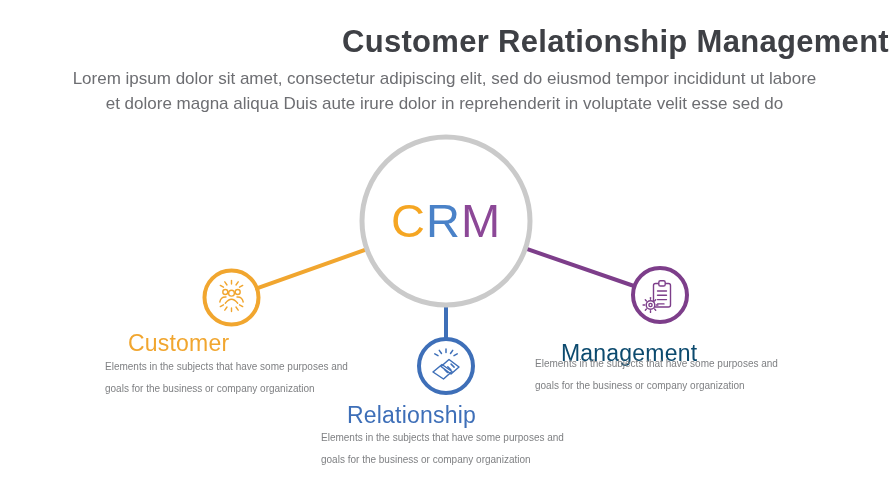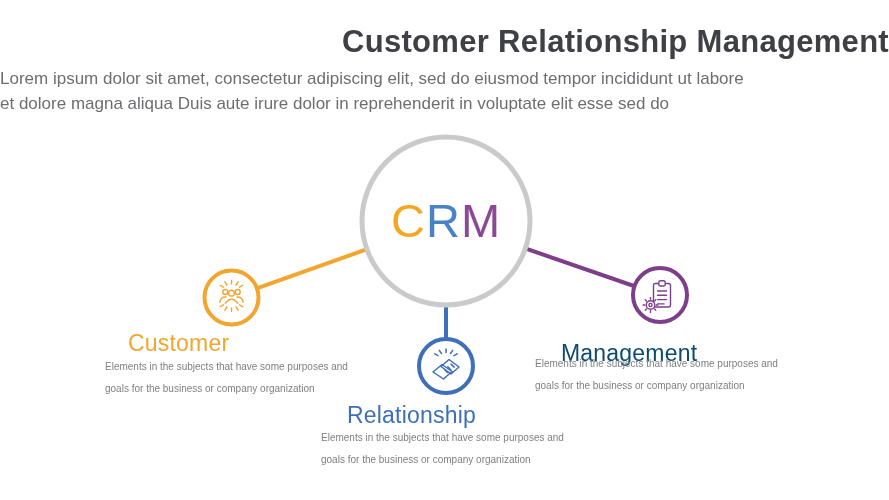--- a/index.html
+++ b/index.html
@@ -1,21 +1,21 @@
 <!DOCTYPE html>
 <html><head>
 <meta charset="utf-8">
 <style>
   html,body{margin:0;padding:0;background:#ffffff;}
   body{font-family:"Liberation Sans", sans-serif;}
   .page{position:relative;width:889px;height:500px;background:#ffffff;overflow:hidden;}
 
   .title{position:absolute;top:24px;left:0;width:100%;text-align:right;
          font-size:31px;font-weight:700;color:#3E4045;letter-spacing:0.3px;white-space:nowrap;}
-  .subtitle{position:absolute;top:66px;left:0;width:100%;
+  .subtitle{position:absolute;top:66px;left:0;width:100%;text-align:center;
             font-size:17px;line-height:25px;color:#6D6E72;}
   .subtitle div{white-space:nowrap;}
 
   .diagram-svg{position:absolute;top:0;left:0;}
 
   .crm-text{position:absolute;left:346px;top:193px;width:200px;text-align:center;
             font-size:47px;font-weight:400;line-height:56px;letter-spacing:1px;}
   .crm-c{color:#F5A623;}
   .crm-r{color:#4A82C8;}
   .crm-m{color:#8C4897;}
@@ -34,21 +34,21 @@
 </style>
 </head>
 <body>
 
 <div class="page">
 
   <div class="title">Customer Relationship Management</div>
 
   <div class="subtitle">
     <div>Lorem ipsum dolor sit amet, consectetur adipiscing elit, sed do eiusmod tempor incididunt ut labore</div>
-    <div>et dolore magna aliqua Duis aute irure dolor in reprehenderit in voluptate elit esse sed do</div>
+    <div>et dolore magna aliqua Duis aute irure dolor in reprehenderit in voluptate velit esse sed do</div>
   </div>
 
   <svg class="diagram-svg" width="889" height="500" viewBox="0 0 889 500">
 
     <line x1="231.5" y1="297.5" x2="446" y2="221" stroke-width="4" stroke-linecap="round" stroke="#F1A62F"></line>
     <line x1="446" y1="366" x2="446" y2="221" stroke-width="4" stroke-linecap="round" stroke="#3E6FB8"></line>
     <line x1="660" y1="295" x2="446" y2="221" stroke-width="4" stroke-linecap="round" stroke="#7D3E8A"></line>
 
     <circle cx="446" cy="221" r="84" fill="#ffffff" stroke-width="5" stroke="#CACACA"></circle>
 

